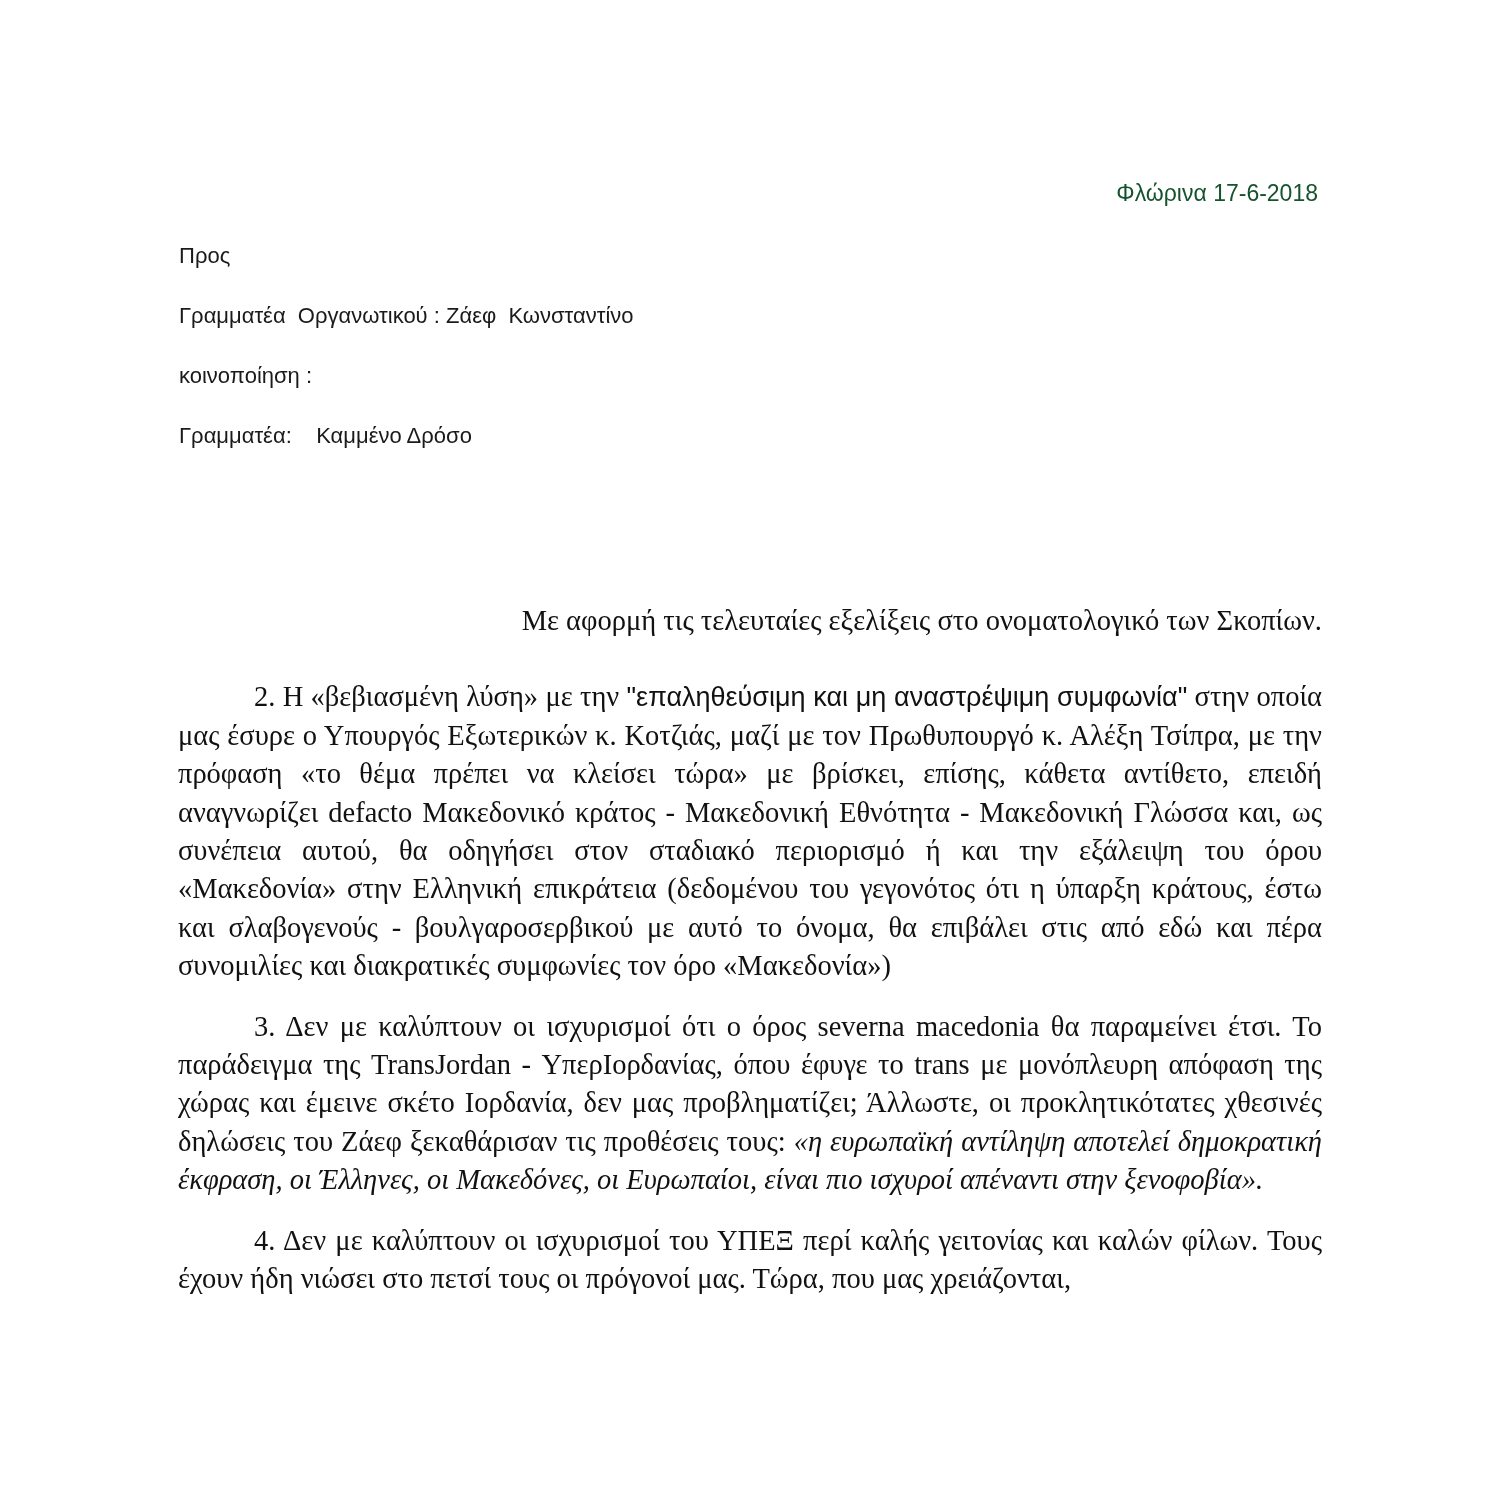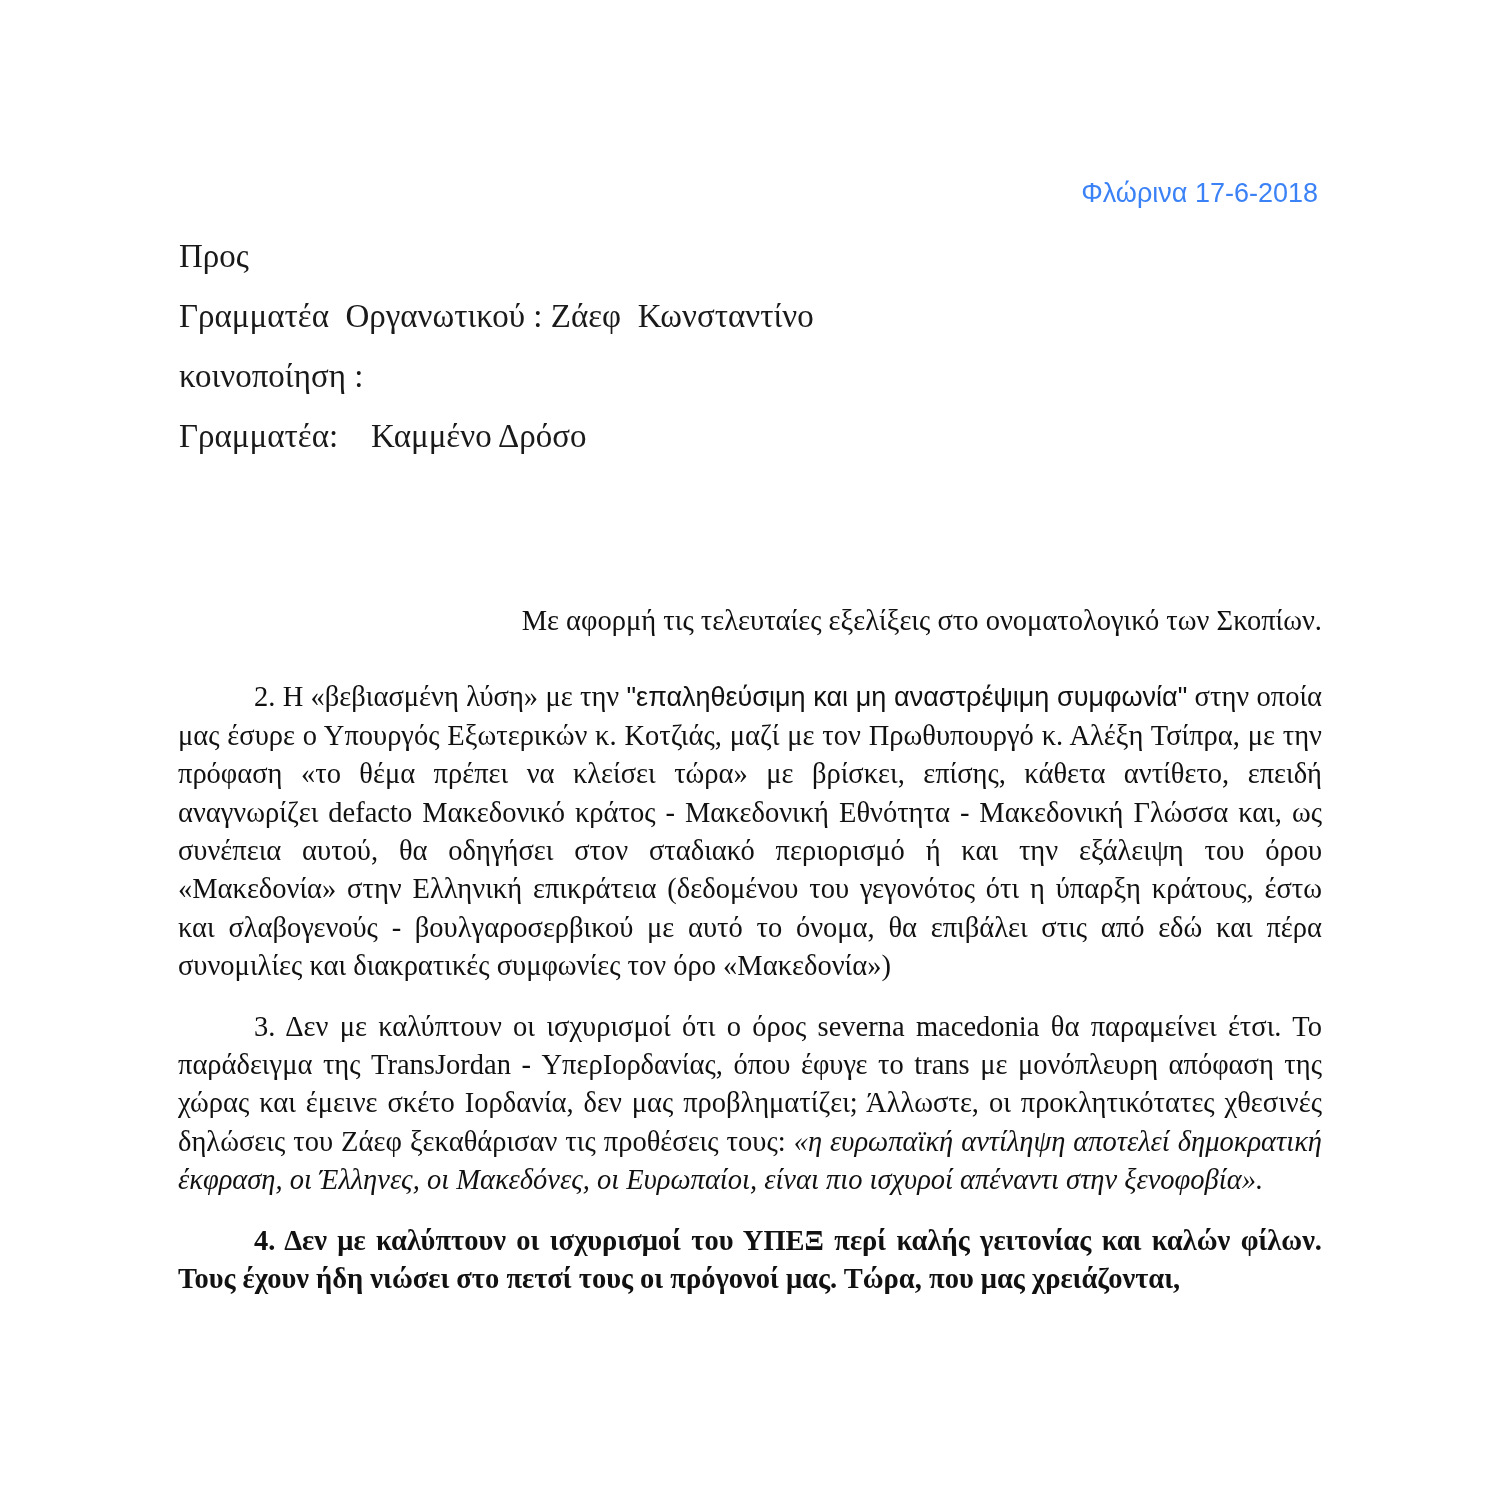--- a/index.html
+++ b/index.html
@@ -24,34 +24,34 @@
   }
 
   
   .date-line {
     position: absolute;
     top: 176px;
     left: 0;
     right: 182px;
     text-align: right;
     font-family: "Liberation Sans", "DejaVu Sans", sans-serif;
-    font-size: 27px;
+    font-size: 23px;
     line-height: 34px;
-    color: #3b82f6;
+    color: #14532d;
     white-space: pre;
     padding-left: 12px;
   }
 
   .addressee-block {
     position: absolute;
     top: 238px;
     left: 179px;
     width: 1000px;
-    font-family: Liberation Serif, serif;
-    font-size: 33px;
+    font-family: Liberation Sans, sans-serif;
+    font-size: 22px;
     color: #1a1a1a;
   }
   .addressee-line {
     height: 60px;
     line-height: 36px;
     white-space: pre;
   }
 
   
   .body-block {
@@ -70,21 +70,21 @@
     margin: 0 0 38px 0;
     text-align: right;
     white-space: nowrap;
   }
 
   .para {
     margin: 0 0 22px 0;
     text-indent: 76px;
     text-align: justify;
   }
-  .para:last-child { margin-bottom: 0; font-weight: bold; }
+  .para:last-child { margin-bottom: 0; }
 
   .sans-quote {
     font-family: "Liberation Sans", "DejaVu Sans", sans-serif;
     font-size: 27px;
   }
 
   .ital {
     font-style: italic;
   }
 </style>

